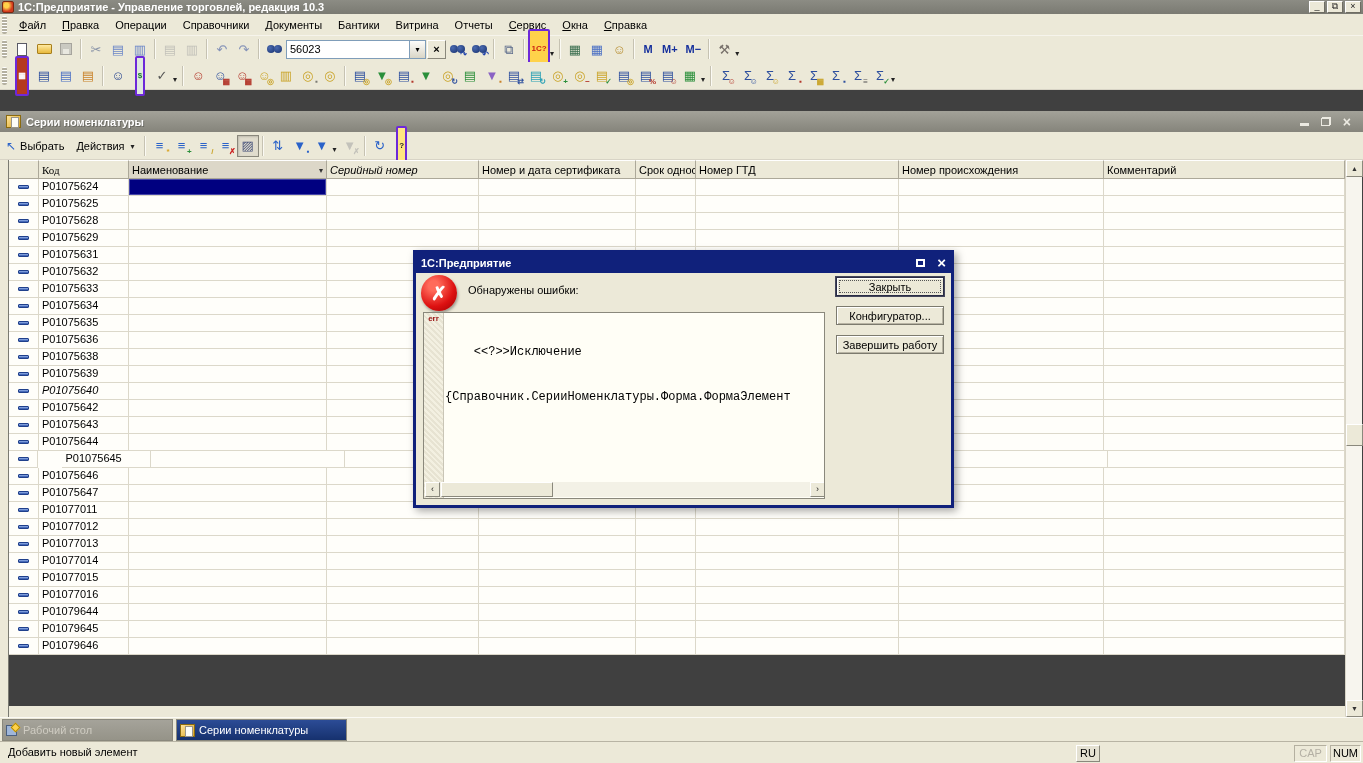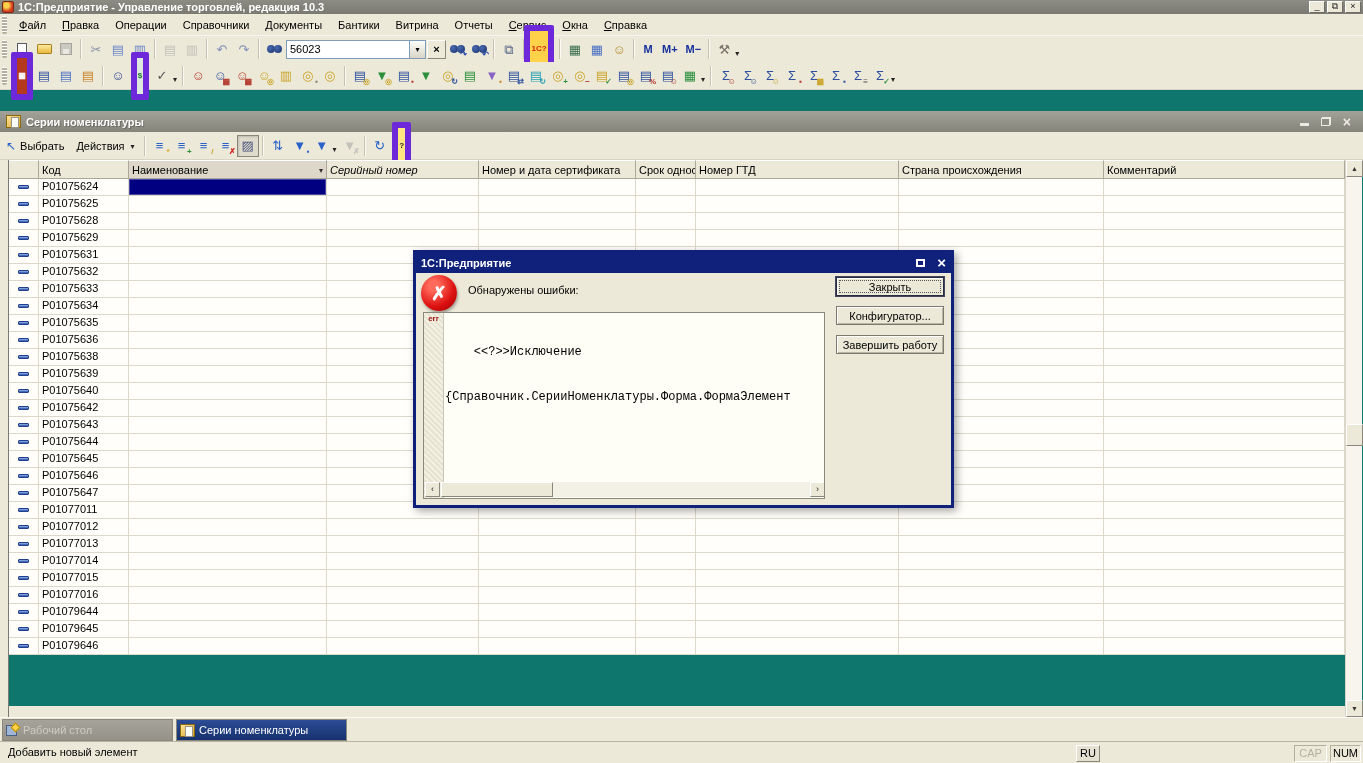--- a/index.html
+++ b/index.html
@@ -1,37 +1,37 @@
 <!DOCTYPE html>
 <html><head>
 <meta charset="utf-8">
 <style>
   * { margin:0; padding:0; box-sizing:border-box; }
   body { font-family:"Liberation Sans", sans-serif; font-size:11px; background:#555; }
-  #root { position:relative; width:1363px; height:763px; background:#0f766e; overflow:hidden; }
+  #root { position:relative; width:1363px; height:763px; background:#404040; overflow:hidden; }
 
   
   .titlebar { position:absolute; left:0; top:0; width:100%; height:14px; background:linear-gradient(180deg,#8c8c84,#7a7a72); display:flex; align-items:center; padding:0 2px; overflow:hidden; }
   .app-icon { width:12px; height:12px; flex:0 0 12px; background:radial-gradient(circle at 35% 35%, #ffd24a 25%, #d33b1f 65%); border:1px solid #7a2810; border-radius:2px; margin-right:4px; }
   .titlebar .wtitle { color:#fff; font-weight:bold; font-size:11px; white-space:nowrap; flex:1; }
   .winbtns { display:flex; gap:2px; }
   .winbtn { width:16px; height:12px; background:#ece9d8; border:1px solid; border-color:#fff #6f6d63 #6f6d63 #fff; font-size:9px; line-height:9px; text-align:center; color:#222; }
 
   
   .menubar { position:absolute; left:0; top:14px; width:100%; height:22px; background:#ece9d8; display:flex; align-items:center; border-bottom:1px solid #f6f4ec; }
   .vhandle { width:5px; height:18px; margin:0 4px 0 2px; background:repeating-linear-gradient(180deg,#fff 0 1px,#b4b0a0 1px 3px); border-radius:2px; flex:0 0 5px; }
   .menu-item { padding:3px 8px; color:#000; cursor:default; white-space:nowrap; }
 
   
   .tbrow { position:absolute; left:0; width:100%; display:flex; align-items:center; background:#ece9d8; }
   #toolbar-main { top:36px; height:26px; }
   #toolbar-commands { top:62px; height:28px; border-bottom:1px solid #d8d4c6; }
   .tbtn { position:relative; width:22px; height:22px; display:inline-flex; align-items:center; justify-content:center; flex:0 0 auto; border:1px solid transparent; }
   .tbtn .g { font-size:13px; line-height:1; }
-  .tbtn .gbg { font-size:8px; font-weight:bold; padding:14px 1px; border:6px solid #6d28d9; border-radius:2px; }
+  .tbtn .gbg { font-size:8px; font-weight:bold; padding:14px 1px; border:2px solid #6d28d9; border-radius:2px; }
   .tbtn .sub { position:absolute; right:0px; bottom:0px; font-size:8px; line-height:8px; font-weight:bold; }
   .tbtn.dis { filter:grayscale(1); opacity:.55; }
   .tbtn.pressed { border:1px solid #8a887c; background:#e0dccd; box-shadow:inset 1px 1px 2px rgba(0,0,0,.15); }
   .tbtxt { width:auto; min-width:20px; padding:0 3px; color:#16309c; font-weight:bold; font-size:11px; }
   .tsep { width:2px; height:20px; margin:0 3px; border-left:1px solid #c6c2b2; border-right:1px solid #fbfaf4; flex:0 0 2px; }
   .ddm { font-size:8px; color:#222; margin:8px 2px 0 0; flex:0 0 auto; }
   .sh-doc { width:10px; height:13px; background:#fff; border:1px solid #5a5a66; }
   .sh-folder { width:15px; height:10px; background:linear-gradient(#ffe9a0,#e8b93c); border:1px solid #a87f1c; border-radius:1px; }
   .sh-floppy { width:12px; height:12px; background:#aab0c0; border:1px solid #676d7a; position:relative; }
   .sh-floppy::after { content:""; position:absolute; left:2px; bottom:0; width:6px; height:5px; background:#e8e8ee; }
@@ -437,41 +437,41 @@
       <span class="tbtn">
         <span class="g gbg" style="color: rgb(34, 34, 34); background: rgb(255, 230, 128);">?</span>
       </span>
     </div>
 
   <div class="lmargin"></div>
   <div class="thead" id="table-header">
       <div class="th" style="width: 30px;">
         <span class="thl"></span>
       </div>
-      <div class="th" style="width: 90px;">
+      <div class="th" style="width: 90px; font-family: Liberation Serif, serif;">
         <span class="thl">Код</span>
       </div>
       <div class="th sorted" style="width: 198px;">
         <span class="thl">Наименование</span>
         <span class="sortarrow">▾</span>
       </div>
       <div class="th" style="width: 152px; font-style: italic;">
         <span class="thl">Серийный номер</span>
       </div>
       <div class="th" style="width: 157px;">
         <span class="thl">Номер и дата сертификата</span>
       </div>
       <div class="th" style="width: 60px;">
         <span class="thl">Срок однос...</span>
       </div>
       <div class="th" style="width: 203px;">
         <span class="thl">Номер ГТД</span>
       </div>
       <div class="th" style="width: 205px;">
-        <span class="thl">Страна происхождения</span>
+        <span class="thl">Номер происхождения</span>
       </div>
       <div class="th" style="width: 241px;">
         <span class="thl">Комментарий</span>
       </div>
     </div>
   <div class="tbody" id="table-body">
       <div class="trow">
         <div class="td icell" style="width: 30px;">
           <span class="dash"></span>
         </div>
@@ -624,21 +624,21 @@
         <div class="td" style="width: 157px;"></div>
         <div class="td" style="width: 60px;"></div>
         <div class="td" style="width: 203px;"></div>
         <div class="td" style="width: 205px;"></div>
         <div class="td" style="width: 241px;"></div>
       </div>
       <div class="trow">
         <div class="td icell" style="width: 30px;">
           <span class="dash"></span>
         </div>
-        <div class="td" style="width: 90px;">P01075640</div>
+        <div class="td" style="width: 90px; font-style: italic;">P01075640</div>
         <div class="td" style="width: 198px;"></div>
         <div class="td" style="width: 152px;"></div>
         <div class="td" style="width: 157px;"></div>
         <div class="td" style="width: 60px;"></div>
         <div class="td" style="width: 203px;"></div>
         <div class="td" style="width: 205px;"></div>
         <div class="td" style="width: 241px;"></div>
       </div>
       <div class="trow">
         <div class="td icell" style="width: 30px;">
@@ -676,21 +676,21 @@
         <div class="td" style="width: 157px;"></div>
         <div class="td" style="width: 60px;"></div>
         <div class="td" style="width: 203px;"></div>
         <div class="td" style="width: 205px;"></div>
         <div class="td" style="width: 241px;"></div>
       </div>
       <div class="trow">
         <div class="td icell" style="width: 30px;">
           <span class="dash"></span>
         </div>
-        <div class="td" style="width: 90px;">P01075645</div>
+        <div class="td" style="width: 90px; margin-left: 24px;">P01075645</div>
         <div class="td" style="width: 198px;"></div>
         <div class="td" style="width: 152px;"></div>
         <div class="td" style="width: 157px;"></div>
         <div class="td" style="width: 60px;"></div>
         <div class="td" style="width: 203px;"></div>
         <div class="td" style="width: 205px;"></div>
         <div class="td" style="width: 241px;"></div>
       </div>
       <div class="trow">
         <div class="td icell" style="width: 30px;">

